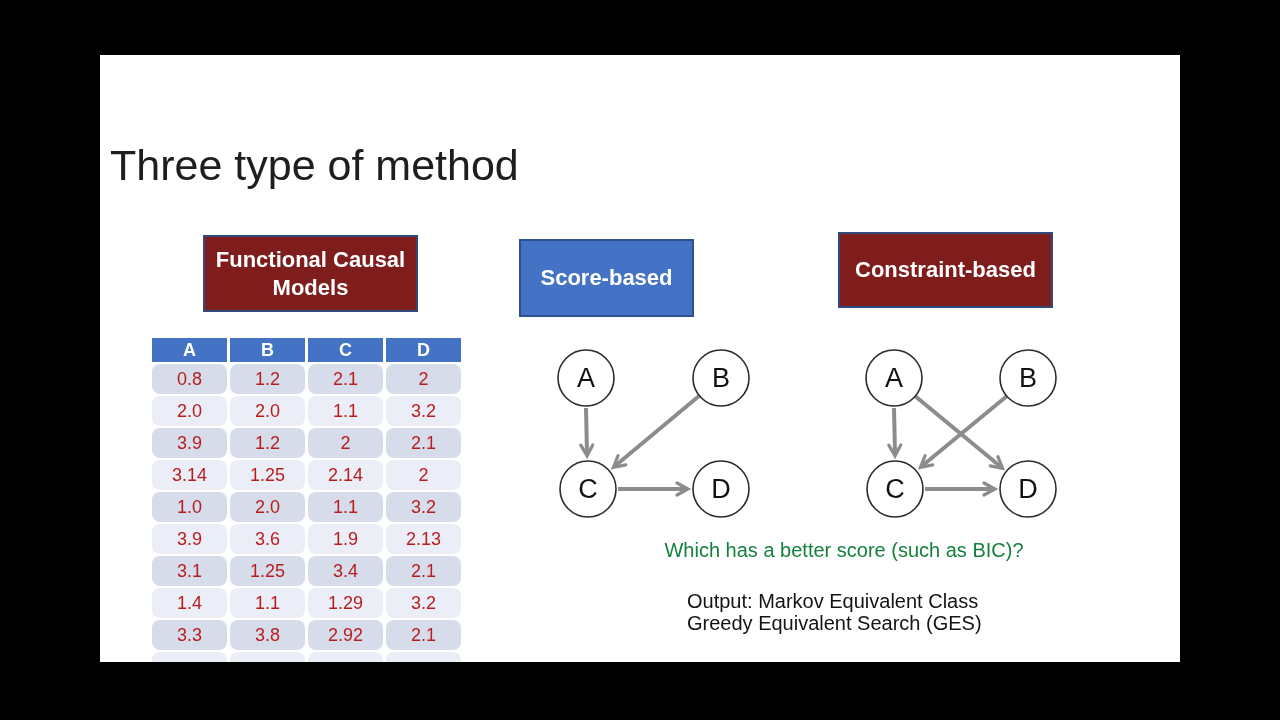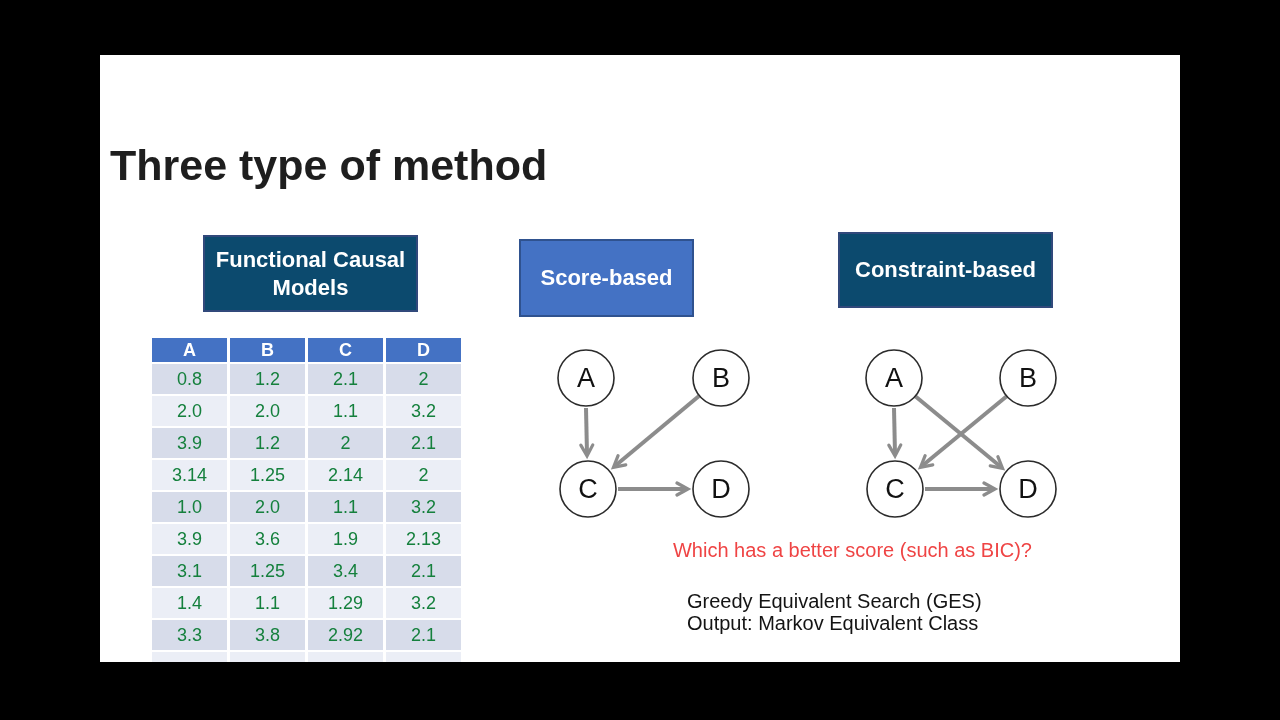--- a/index.html
+++ b/index.html
@@ -7,55 +7,55 @@
     width:1280px;height:720px;position:relative;overflow:hidden;
     background:#000;
     font-family:"Liberation Sans", sans-serif;
   }
   .slide{
     position:absolute;left:100px;top:55px;width:1080px;height:607px;
     background:#ffffff;overflow:hidden;
   }
   .title{
     position:absolute;left:10px;top:86px;margin:0;
-    font-size:43px;font-weight:700;color:#1e1e1e;white-space:nowrap;
+    font-size:43px;font-weight:400;color:#1e1e1e;white-space:nowrap;
   }
   .method-box{
     position:absolute;display:flex;align-items:center;justify-content:center;
     text-align:center;font-weight:700;font-size:22px;color:#ffffff;line-height:1.25;
     padding:0 6px;box-sizing:border-box;
   }
-  .method-gray{background:#0c4a6e;border:2px solid #31497B;}
+  .method-gray{background:#7f1d1d;border:2px solid #31497B;}
   .method-blue{background:#4472C4;border:2px solid #2F528F;}
   #box-fcm{left:103px;top:180px;width:215px;height:77px;}
   #box-score{left:419px;top:184px;width:175px;height:78px;}
   #box-constraint{left:738px;top:177px;width:215px;height:76px;}
 
   .data-table{
     position:absolute;left:49px;top:281px;
     border-collapse:separate;border-spacing:3px 2px;
   }
   .data-table th{
     width:75px;height:24px;background:#4472C4;color:#fff;
     font-weight:700;font-size:18px;text-align:center;padding:0;
   }
   .data-table td{
-    width:75px;height:30px;font-size:18px;color:#15803d;
-    text-align:center;padding:0;
+    width:75px;height:30px;font-size:18px;color:#b91c1c;
+    text-align:center;padding:0;border-radius:8px;
   }
   .data-table tr.odd td{background:#D7DCEA;}
   .data-table tr.even td{background:#EBEEF6;}
 
   .graph{position:absolute;}
   #graph-score{left:430px;top:275px;}
   #graph-constraint{left:740px;top:275px;}
 
   .caption-q{
-    position:absolute;left:500px;top:484px;width:432px;
-    text-align:right;font-size:20px;color:#ef4444;white-space:nowrap;
+    position:absolute;left:528px;top:484px;width:432px;
+    text-align:center;font-size:20px;color:#15803d;white-space:nowrap;
   }
   .caption-ges{
     position:absolute;left:587px;top:535px;
     font-size:20px;line-height:22px;color:#141414;white-space:nowrap;
   }
 </style>
 </head>
 <body>
 
 <div class="slide">
@@ -186,17 +186,17 @@
       <text x="54" y="57">A</text>
       <text x="188" y="57">B</text>
       <text x="55" y="168">C</text>
       <text x="188" y="168">D</text>
     </g>
   </svg>
 
   <div class="caption-q">Which has a better score (such as BIC)?</div>
 
   <div class="caption-ges">
+    <div>Output: Markov Equivalent Class</div>
     <div>Greedy Equivalent Search (GES)</div>
-    <div>Output: Markov Equivalent Class</div>
   </div>
 
 </div>
 
 </body></html>

